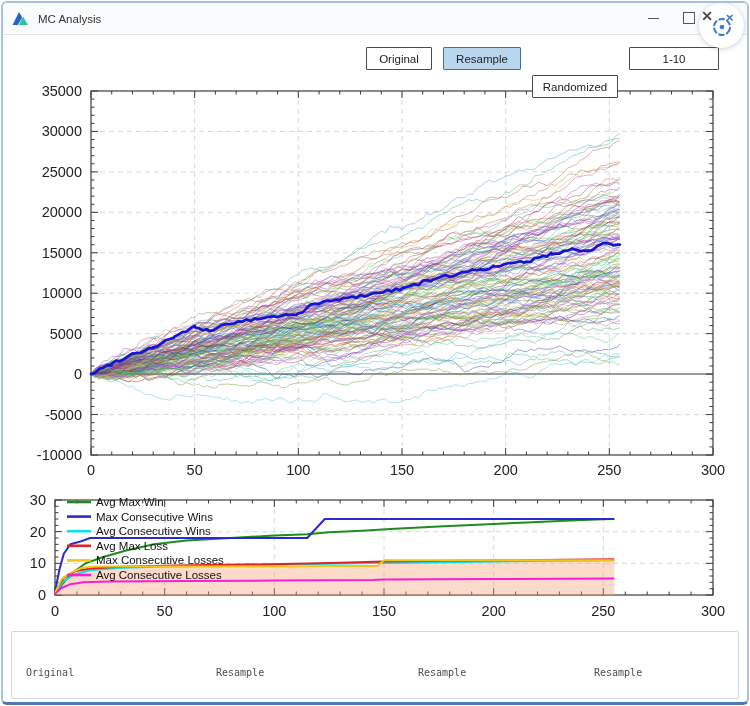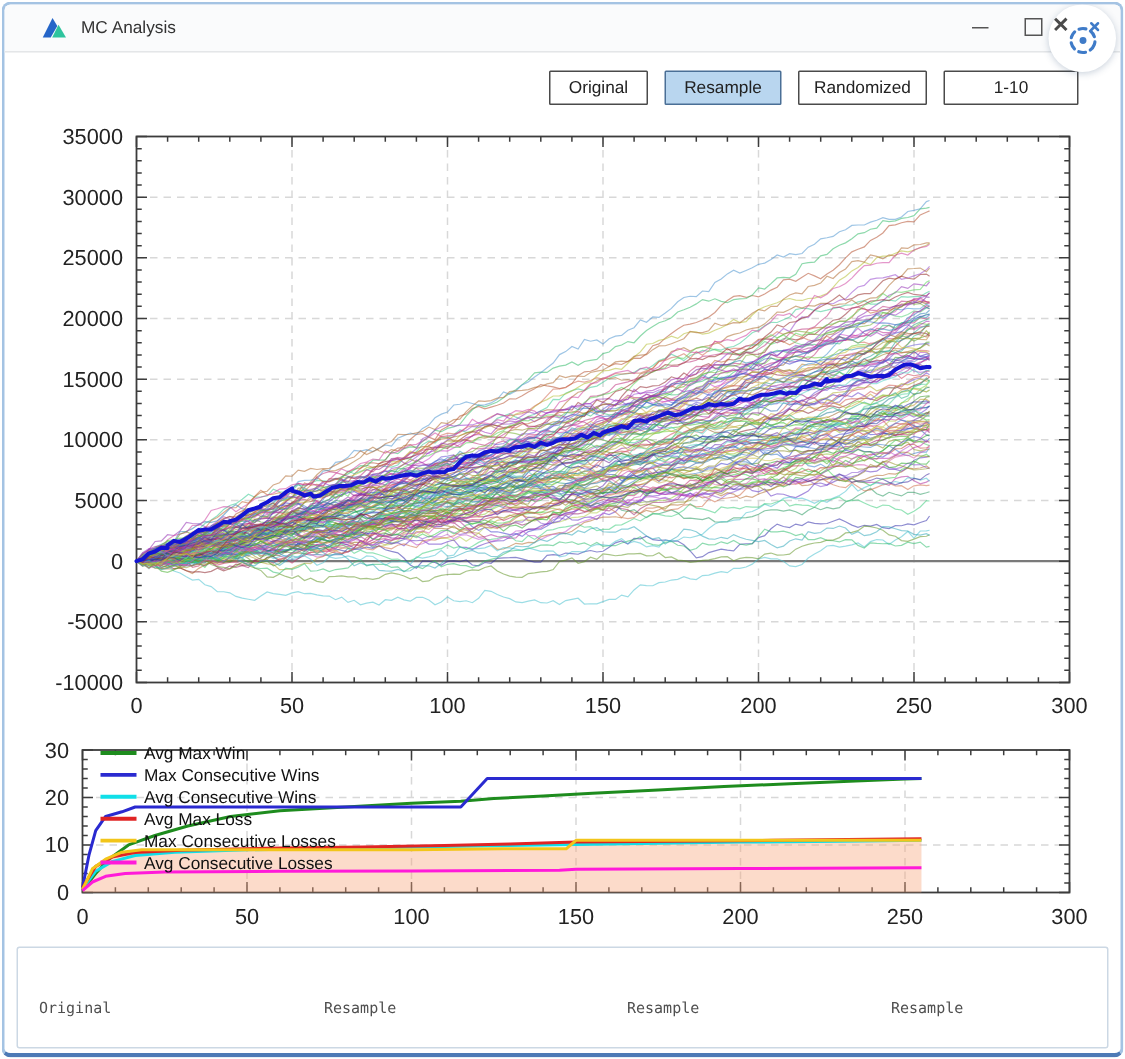--- a/index.html
+++ b/index.html
@@ -1,35 +1,35 @@
 <!DOCTYPE html>
 <html><head>
 <meta charset="utf-8">
 <style>
   html,body{margin:0;padding:0;background:#fff;width:750px;height:706px;overflow:hidden;
     font-family:"Liberation Sans",sans-serif;}
   .window{position:absolute;inset:1px;border:2px solid #a4c3e3;border-bottom:3px solid #4d7ab6;
     border-radius:6px;background:#fff;overflow:hidden;}
   .titlebar{position:absolute;top:0;left:0;right:0;height:32px;background:#fafbfc;
-    border-bottom:1px solid #e4e6e8;display:flex;align-items:center;padding-left:24px;box-sizing:border-box;}
+    border-bottom:1px solid #e4e6e8;display:flex;align-items:center;padding-left:8px;box-sizing:border-box;}
   .app-icon{width:19px;height:16px;margin-right:8px;flex:0 0 auto;}
   .title-text{font-size:11.5px;color:#333;}
   .win-glyph{position:absolute;color:#555;}
   #min-btn{right:88px;top:15px;width:11px;height:0;border-top:1.4px solid #555;}
   #max-btn{right:52px;top:9px;width:10px;height:10px;border:1.4px solid #555;background:transparent;}
   #close-icon{right:34px;top:6px;font-size:14px;line-height:14px;color:#4a4a4a;z-index:6;font-weight:bold;}
   #capture-btn{position:absolute;right:3px;top:0px;width:45px;height:45px;border-radius:50%;
     background:#fff;box-shadow:0 1px 5px rgba(40,70,110,.25);z-index:5;display:flex;
     align-items:center;justify-content:center;}
   .toolbar{position:absolute;top:44px;right:28px;display:flex;gap:11px;z-index:2;}
   .tb-btn{font-size:11.5px;color:#222;border:1px solid #4a4a4a;background:#fff;height:23px;
     display:flex;align-items:center;justify-content:center;border-radius:1px;box-sizing:border-box;
     cursor:default;font-family:"Liberation Sans",sans-serif;}
   .tb-btn.active{background:#b9d6ef;border-color:#4a6f96;}
-  #btn-0{width:66px;} #btn-1{width:78px;} #btn-2{width:86px;} #btn-3{width:90px;}
+  #btn-0{width:66px;} #btn-1{width:78px;} #btn-2{width:86px;margin-top:28px;} #btn-3{width:90px;}
   #main-chart{position:absolute;top:75px;left:0;width:750px;height:405px;}
   #metrics-chart{position:absolute;top:480px;left:0;width:750px;height:143px;}
   .stats{position:absolute;left:8px;right:8px;top:628px;height:68px;border:1px solid #ccd8e4;
     border-radius:2px;background:#fff;display:flex;overflow:hidden;box-sizing:border-box;
     padding:5px 0 0 14px;font-family:"DejaVu Sans Mono","Liberation Mono",monospace;
     font-size:10px;line-height:14.5px;color:#4f4f4f;}
   .stat-col{white-space:pre;overflow:hidden;flex:0 0 auto;}
   #scol-0{width:190px;} #scol-1{width:202px;} #scol-2{width:176px;}
   #scol-3{flex:1 1 auto;min-width:0;}
   svg text{font-family:"Liberation Sans",sans-serif;}

